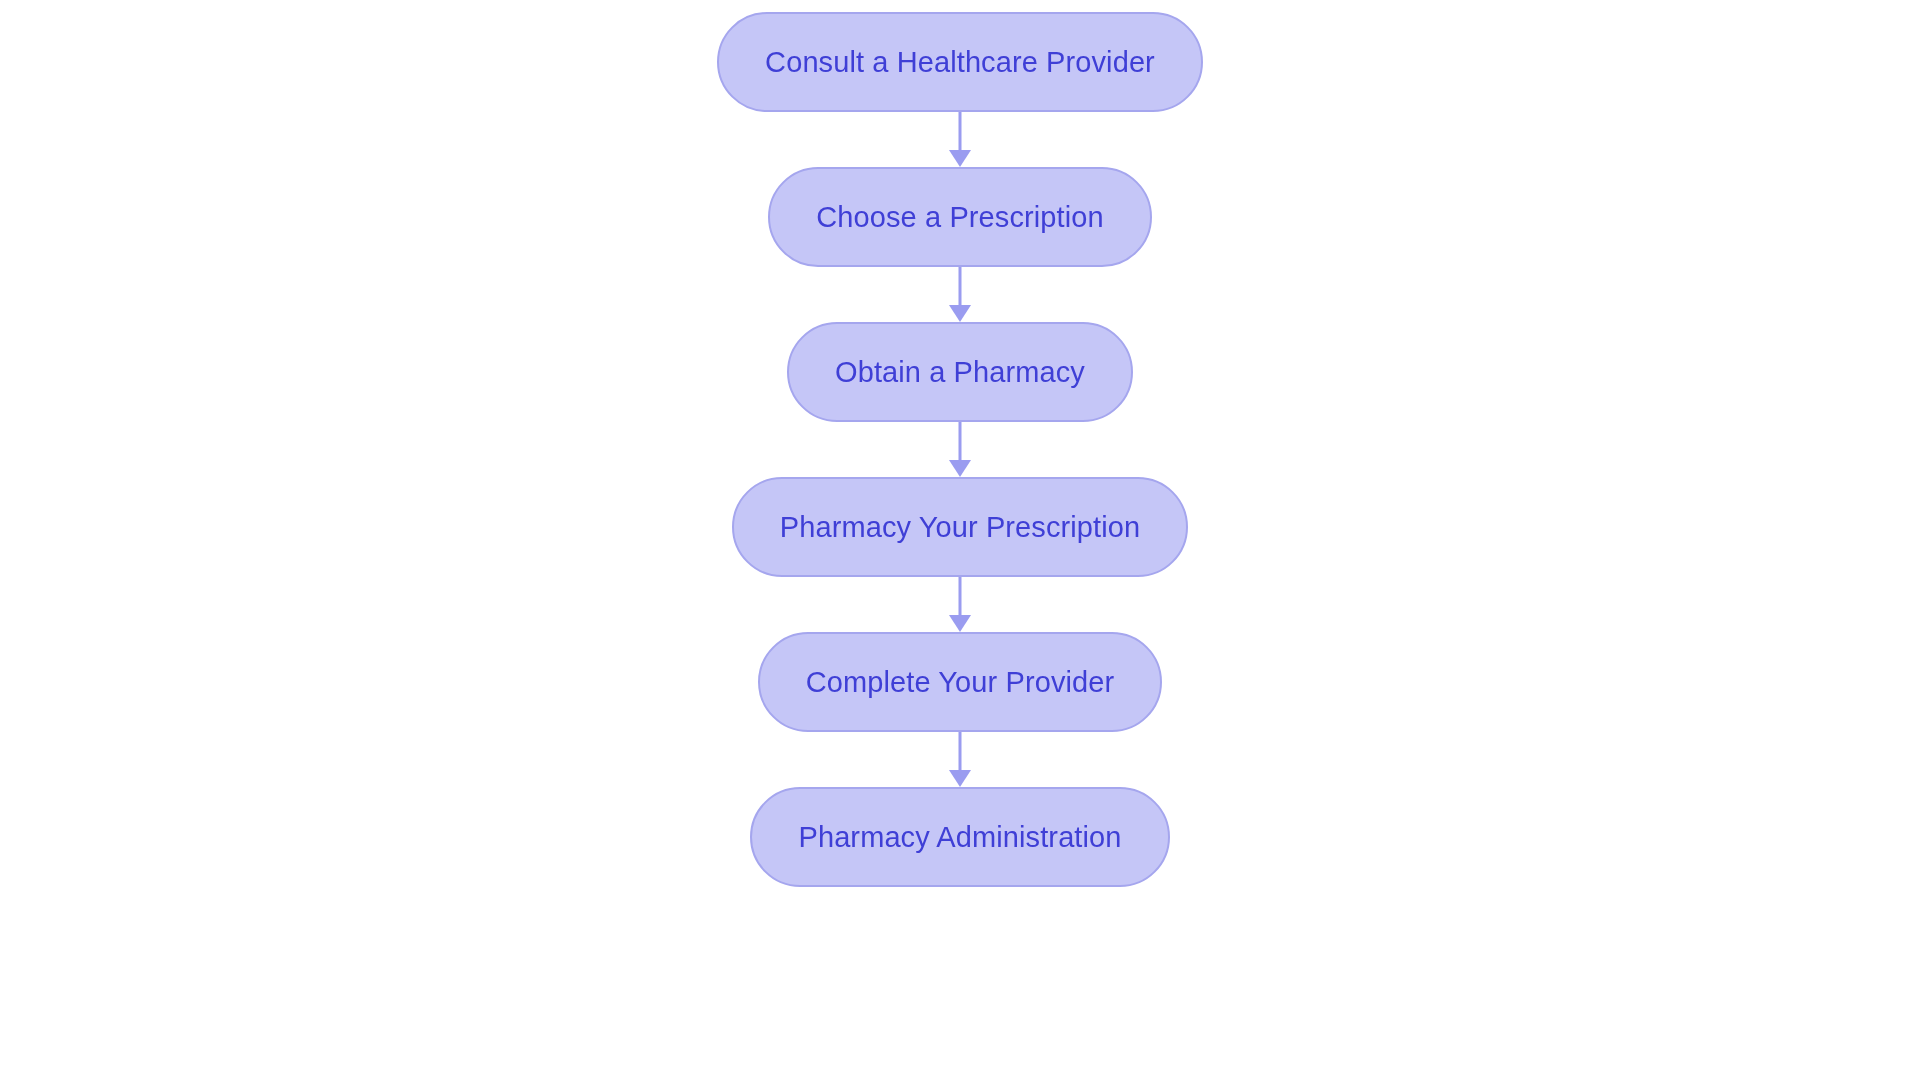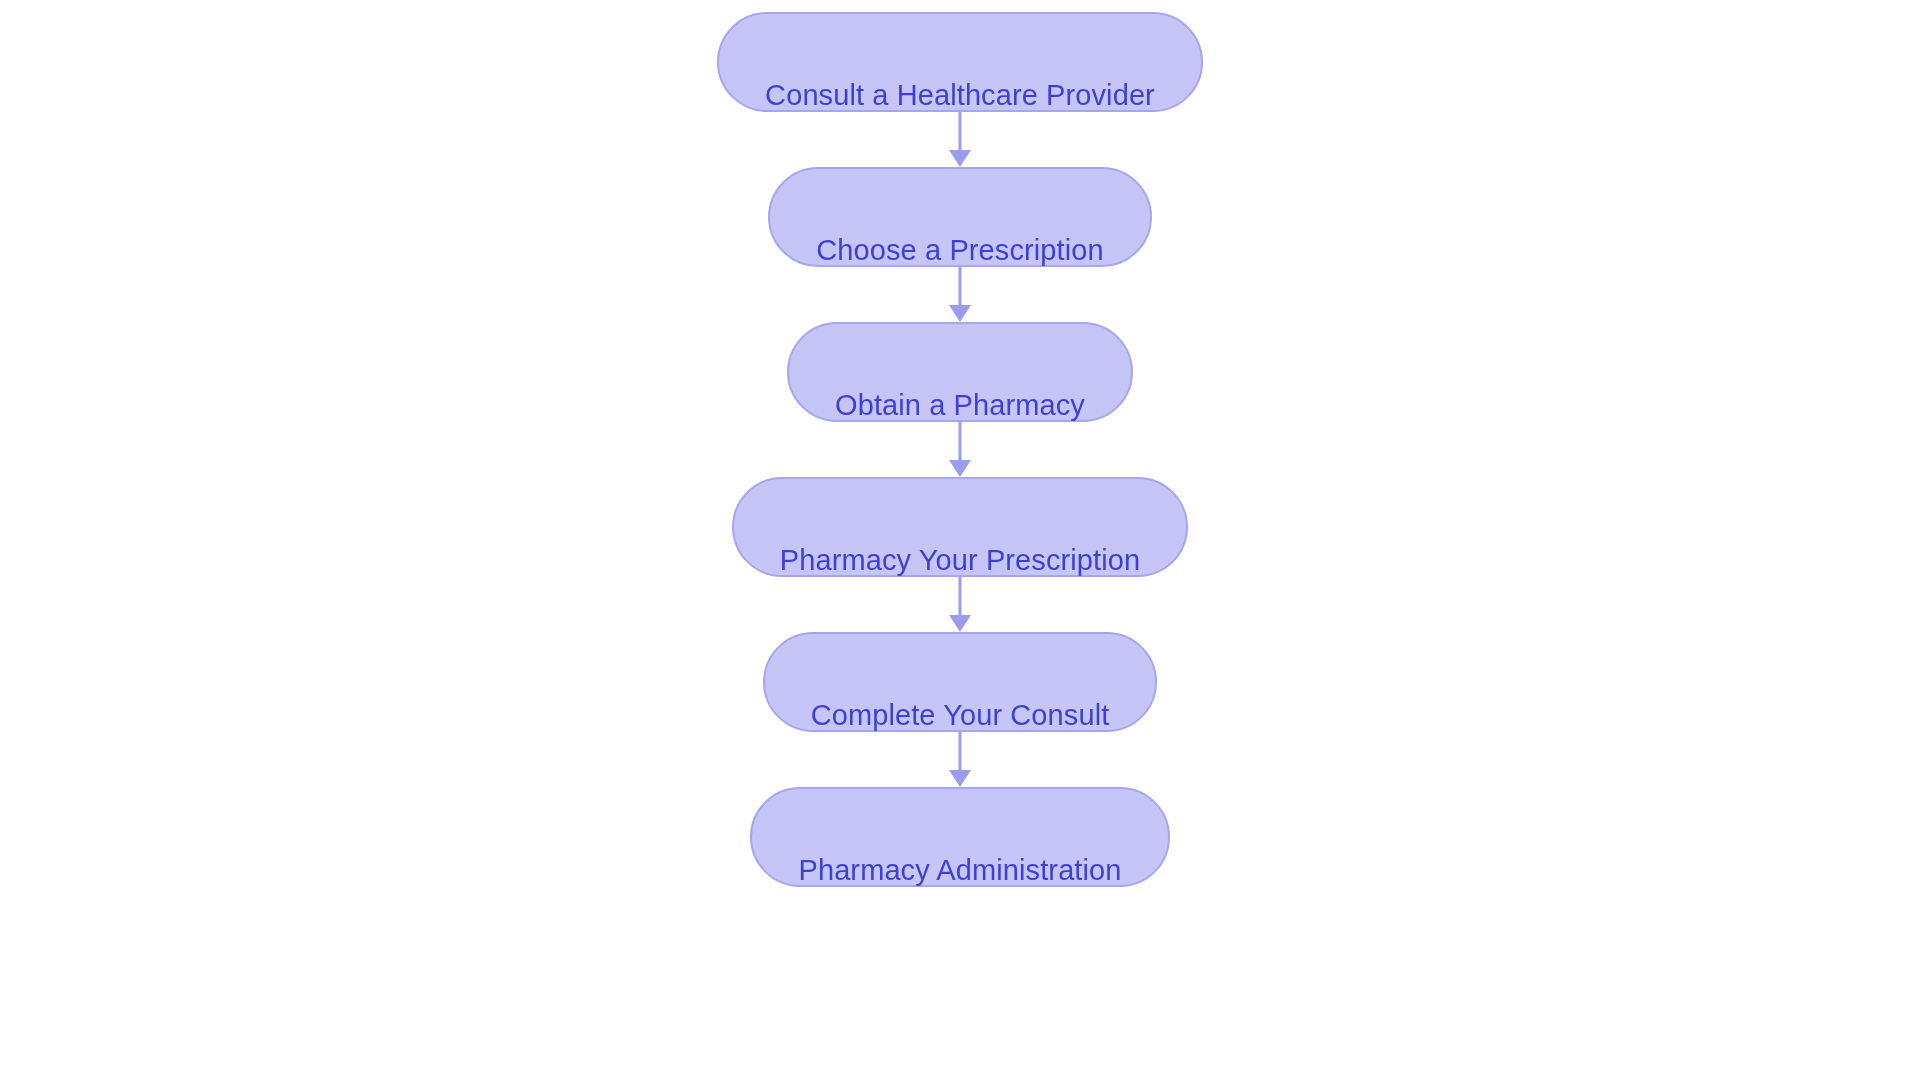--- a/index.html
+++ b/index.html
@@ -28,21 +28,21 @@
     width: 1920px;
     height: 1083px;
     display: flex;
     flex-direction: column;
     align-items: center;
   }
 
   .flow-node {
     box-sizing: border-box;
     display: flex;
-    align-items: flex-end;
+    align-items: center;
     justify-content: center;
     background: #c5c6f7;
     border: 2px solid #a5a6ee;
     border-radius: 9999px;
     height: 100px;
     padding: 0 46px;
     flex: 0 0 auto;
   }
 
   .flow-node-label {
@@ -123,21 +123,21 @@
     <div class="flow-node">
       <span class="flow-node-label">Pharmacy Your Prescription</span>
     </div>
 
     <div class="flow-connector">
       <div class="connector-line"></div>
       <div class="connector-head"></div>
     </div>
 
     <div class="flow-node">
-      <span class="flow-node-label">Complete Your Consult</span>
+      <span class="flow-node-label">Complete Your Provider</span>
     </div>
 
     <div class="flow-connector">
       <div class="connector-line"></div>
       <div class="connector-head"></div>
     </div>
 
     <div class="flow-node">
       <span class="flow-node-label">Pharmacy Administration</span>
     </div>

